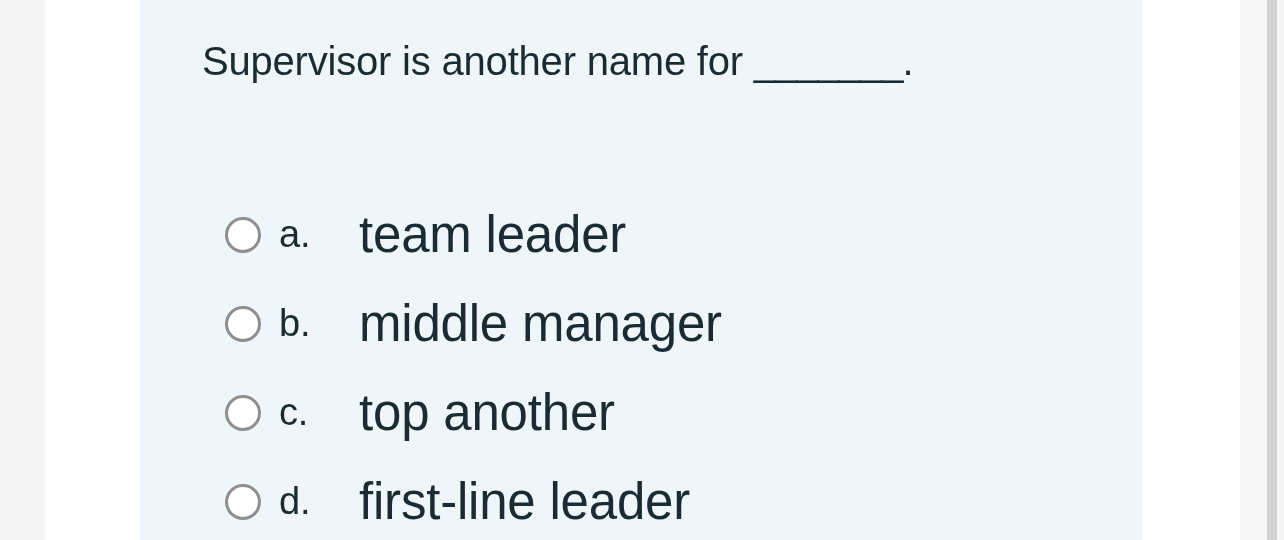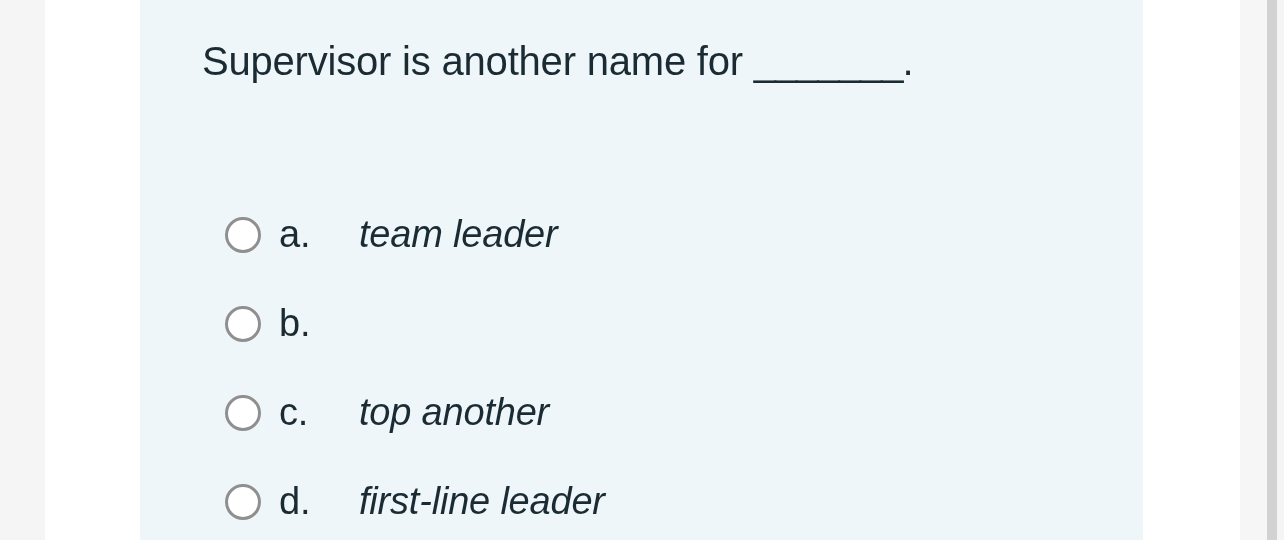--- a/index.html
+++ b/index.html
@@ -131,25 +131,24 @@
     flex: 0 0 auto;
     width: 80px;
     margin-left: 18px;
     font-size: 38px;
     color: #1b2b33;
     letter-spacing: -0.2px;
   }
 
   .option-text {
     flex: 0 1 auto;
-    font-size: 38px;
+    font-size: 51px;
     color: #1b2b33;
     letter-spacing: -0.2px;
     white-space: nowrap;
-    font-style: italic;
   }
 </style>
 </head>
 <body>
 
 <div class="page">
 
   <div class="rail-left"></div>
   <div class="white-gutter-left"></div>
 
@@ -163,20 +162,21 @@
 
       <div class="option-row">
         <span class="radio"></span>
         <span class="option-letter">a.</span>
         <span class="option-text">team leader</span>
       </div>
 
       <div class="option-row">
         <span class="radio"></span>
         <span class="option-letter">b.</span>
+        <span class="option-text">middle manager</span>
       </div>
 
       <div class="option-row">
         <span class="radio"></span>
         <span class="option-letter">c.</span>
         <span class="option-text">top another</span>
       </div>
 
       <div class="option-row">
         <span class="radio"></span>

